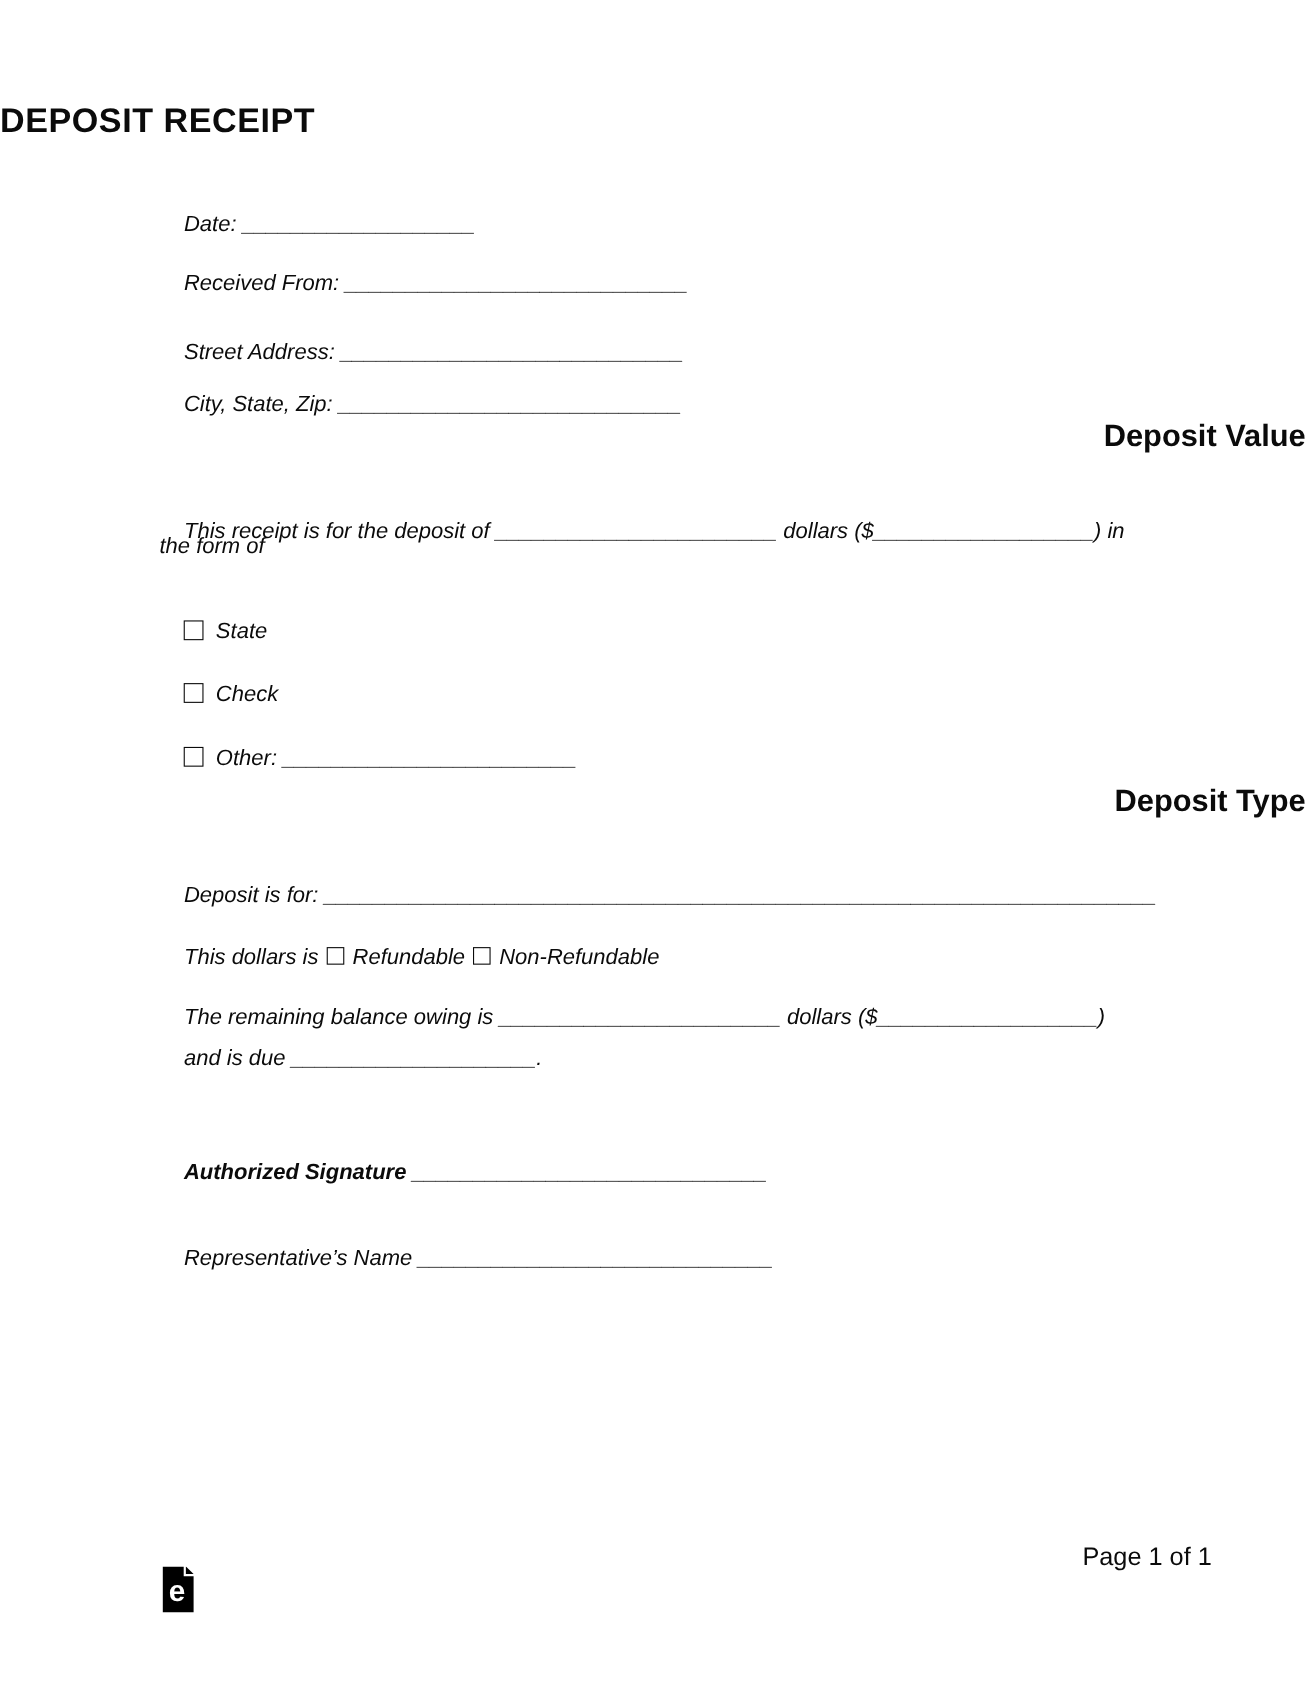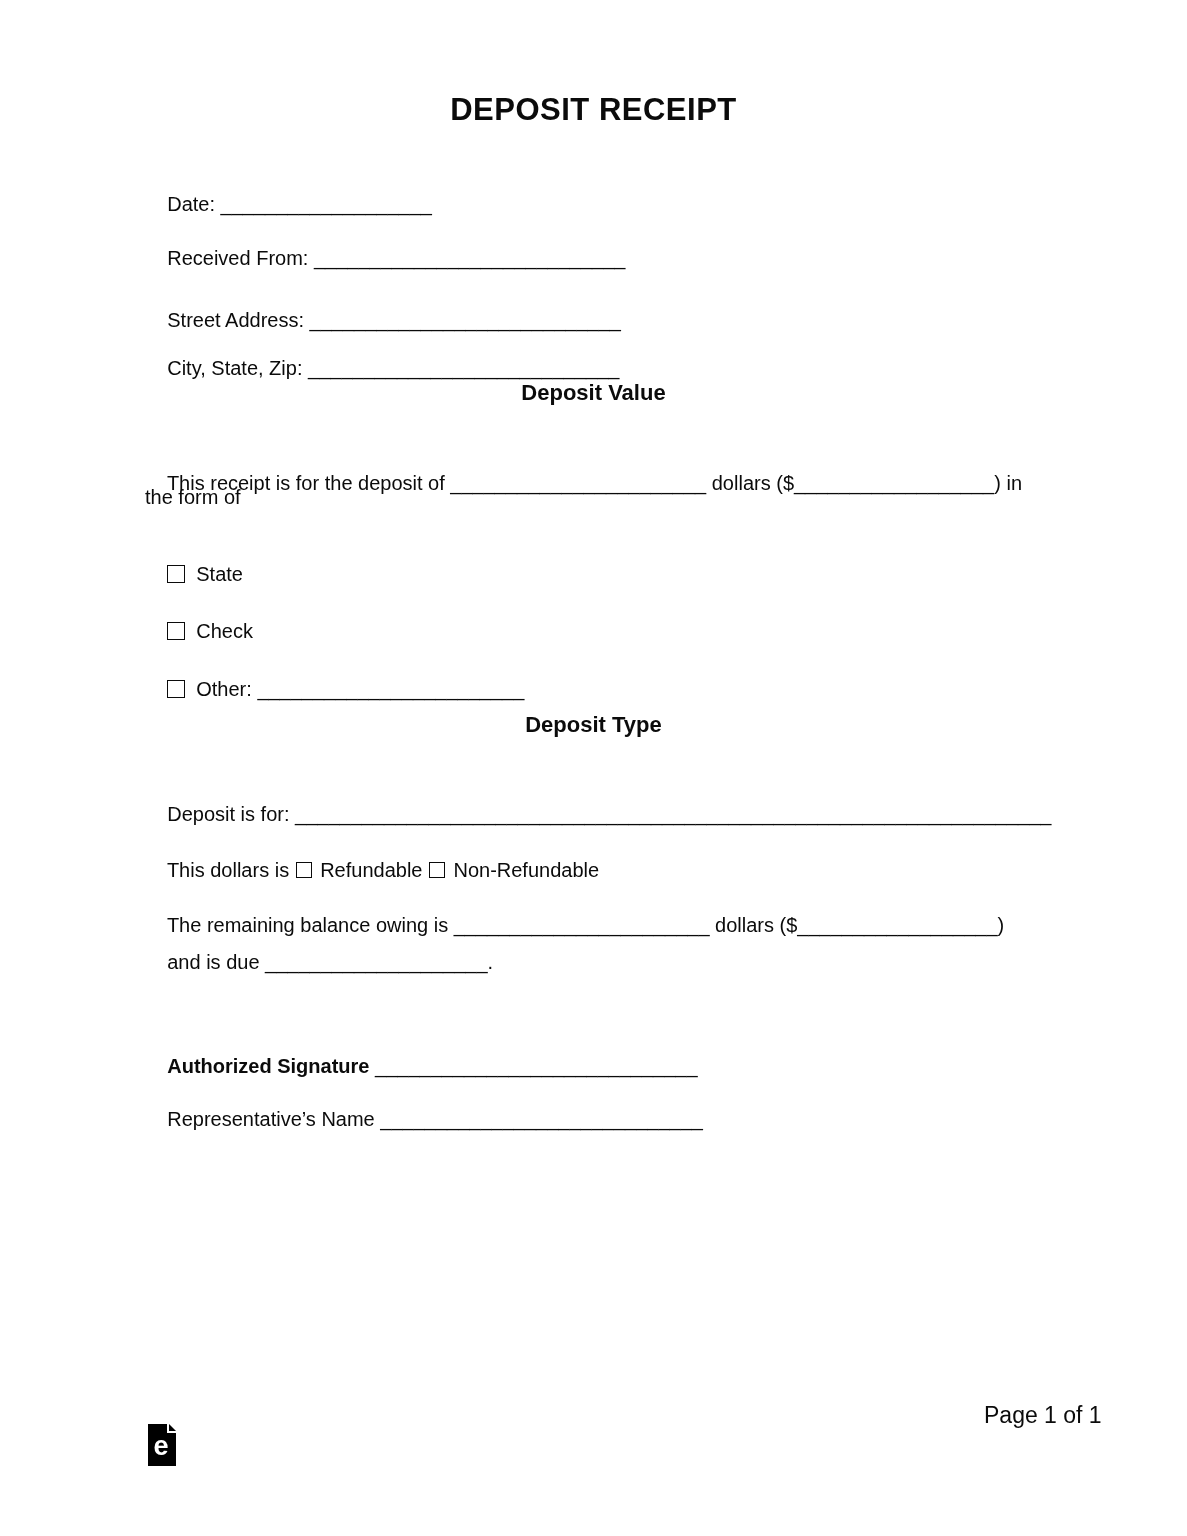--- a/index.html
+++ b/index.html
@@ -9,38 +9,38 @@
     height:1536px;
     background:#ffffff;
     font-family:"Liberation Sans", sans-serif;
     color:#0b0b0b;
     overflow:hidden;
   }
   .doc-title{
     position:absolute;
     top:92px;left:0;width:100%;
     margin:0;
-    text-align:center;
     font-size:31px;
     font-weight:bold;
     letter-spacing:.5px;
   }
   .sec-heading{
     position:absolute;
     left:0;width:100%;
     margin:0;
-    text-align:center;
-    font-size:22px;
+    text-align:right;
+    font-size:28px;
     font-weight:bold;
   }
   .line{
     position:absolute;
     left:145px;
     font-size:20px;
     white-space:pre;
+    font-style:italic;
   }
   .b{font-weight:bold;}
   .cb{
     display:inline-block;
     width:16px;height:16px;
     border:1.6px solid #0b0b0b;
     background:#fff;
     vertical-align:-2px;
     margin-right:11px;
   }
@@ -120,21 +120,21 @@
     <span>The remaining balance owing is </span><span>_______________________</span><span> dollars ($</span><span>__________________</span><span>)</span>
   </div>
   <div class="line" style="top:928px">
     <span>and is due </span><span>____________________</span><span>.</span>
   </div>
 
   <div class="line" style="top:1032px">
     <span class="b">Authorized Signature </span><span>_____________________________</span>
   </div>
 
-  <div class="line" style="top:1085px">
+  <div class="line" style="top:1110px">
     <span>Representative’s Name </span><span>_____________________________</span>
   </div>
 
 
   <svg class="footer-logo" viewBox="0 0 30 42" aria-hidden="true">
     <path d="M1 0 H20 V9 H29 V42 H1 Z" fill="#000000"></path>
     <path d="M22 0 L29 7 H22 Z" fill="#000000"></path>
     <text x="14" y="31" text-anchor="middle" font-family="Liberation Sans, sans-serif" font-size="27" font-weight="bold" fill="#ffffff">e</text>
   </svg>
 

